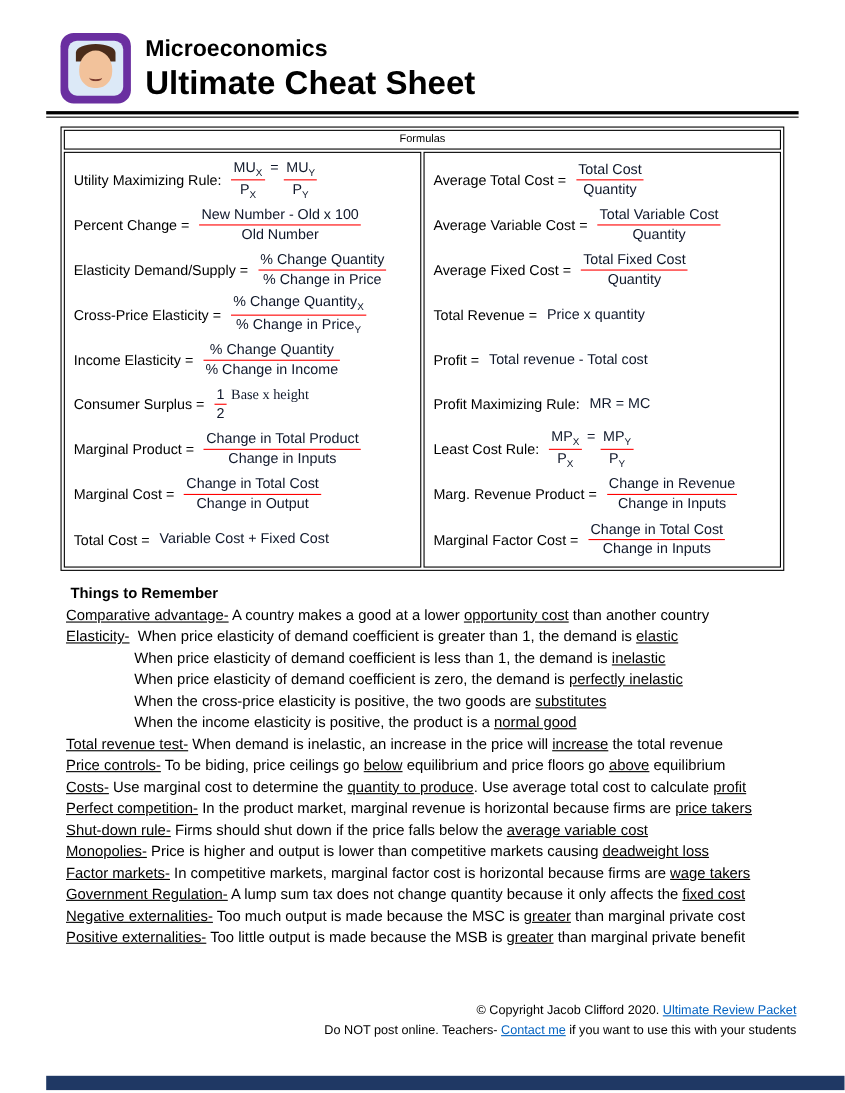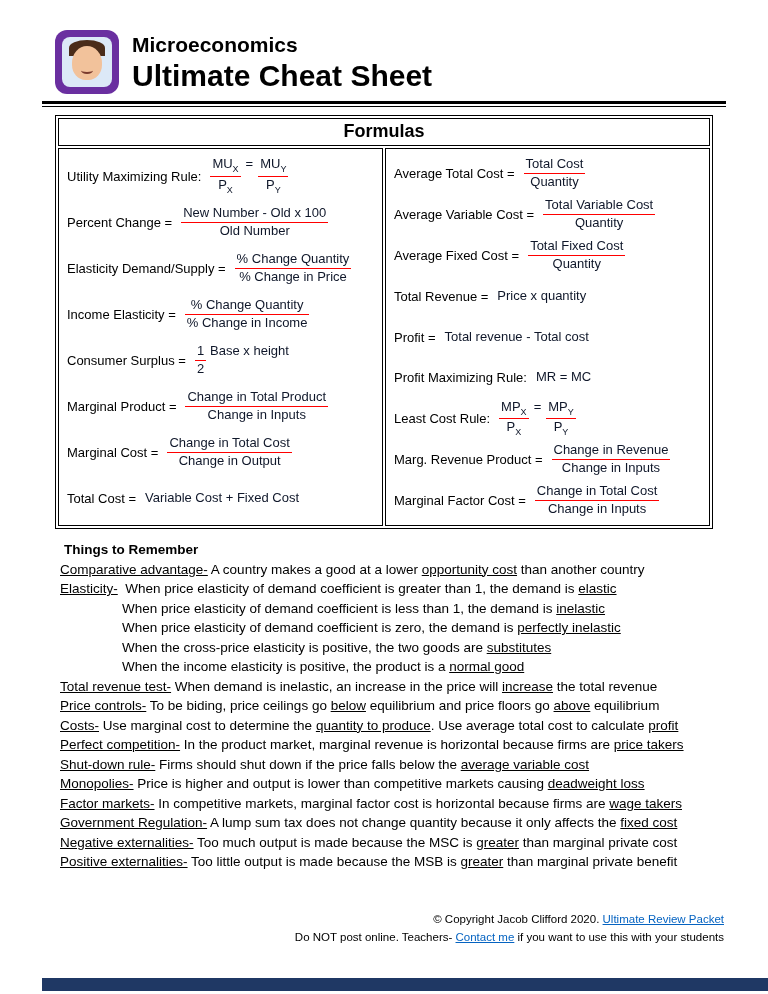--- a/index.html
+++ b/index.html
@@ -15,33 +15,33 @@
   .face { position:absolute; left:10px; top:9px; width:30px; height:34px; background:#f2c29b; border-radius:50% 50% 45% 45%; }
   .smile { position:absolute; left:19px; top:30px; width:12px; height:7px; border-bottom:2px solid #7a3b2e; border-radius:0 0 50% 50%; }
   .titles { margin-left:13px; padding-top:2px; }
   .subtitle { font-size:21px; font-weight:bold; line-height:26px; }
   .title { font-size:30px; font-weight:bold; line-height:36px; }
 
   .rule { margin:7px 42px 0 42px; border-top:3px solid #000; border-bottom:1px solid #000; height:6px; }
 
   
   .formulas { margin:8px 55px 0 55px; border:1px solid #000; padding:2px; }
-  .formulas-header { border:1px solid #000; text-align:center; font-weight:bold; font-size:18px; padding:2px 0 3px 0; }
+  .formulas-header { border:1px solid #000; text-align:center; font-weight:normal; font-size:10px; padding:2px 0 3px 0; }
   .formulas-body { display:flex; margin-top:2px; height:378px; }
   .fcol { border:1px solid #000; flex:1; padding:4px 6px 4px 8px; display:flex; flex-direction:column; }
   .fcol + .fcol { margin-left:2px; }
   .frow { display:flex; align-items:center; gap:9px; flex:1; font-size:13px; }
   .flabel { color:#000; white-space:nowrap; }
   .formula { color:#0f172a; display:inline-flex; align-items:center; white-space:nowrap; line-height:1.3; }
   .formula.top { align-items:flex-start; }
   .frac { display:inline-flex; flex-direction:column; text-align:center; line-height:1.3; }
   .num { border-bottom:1.5px solid #ff0000; padding:0 2px; }
   .den { padding:0 2px; }
   .eq { padding:0 5px; }
-  .after { padding-left:4px; }
+  .after { padding-left:4px;font-family:Liberation Serif, serif; }
   sub { font-size:9px; }
 
   
   .things { margin:11px 20px 0 44px; font-size:13.5px; line-height:19.5px; }
   .things-title { font-weight:bold;margin-left:20px; }
   .tline { white-space:pre; }
   .tline.indent { padding-left:78px; }
   .term { text-decoration:underline;margin-left:16px; }
   .redterm { color:#000000; text-decoration:underline; }
 
@@ -97,20 +97,29 @@
                 <span class="den">Old Number</span>
               </span>
             </span>
           </div>
           <div class="frow">
             <span class="flabel">Elasticity Demand/Supply =</span>
             <span class="formula">
               <span class="frac">
                 <span class="num">% Change Quantity</span>
                 <span class="den">% Change in Price</span>
+              </span>
+            </span>
+          </div>
+          <div class="frow">
+            <span class="flabel">Cross-Price Elasticity =</span>
+            <span class="formula">
+              <span class="frac">
+                <span class="num">% Change Quantity<sub>X</sub></span>
+                <span class="den">% Change in Price<sub>Y</sub></span>
               </span>
             </span>
           </div>
           <div class="frow">
             <span class="flabel">Income Elasticity =</span>
             <span class="formula">
               <span class="frac">
                 <span class="num">% Change Quantity</span>
                 <span class="den">% Change in Income</span>
               </span>

